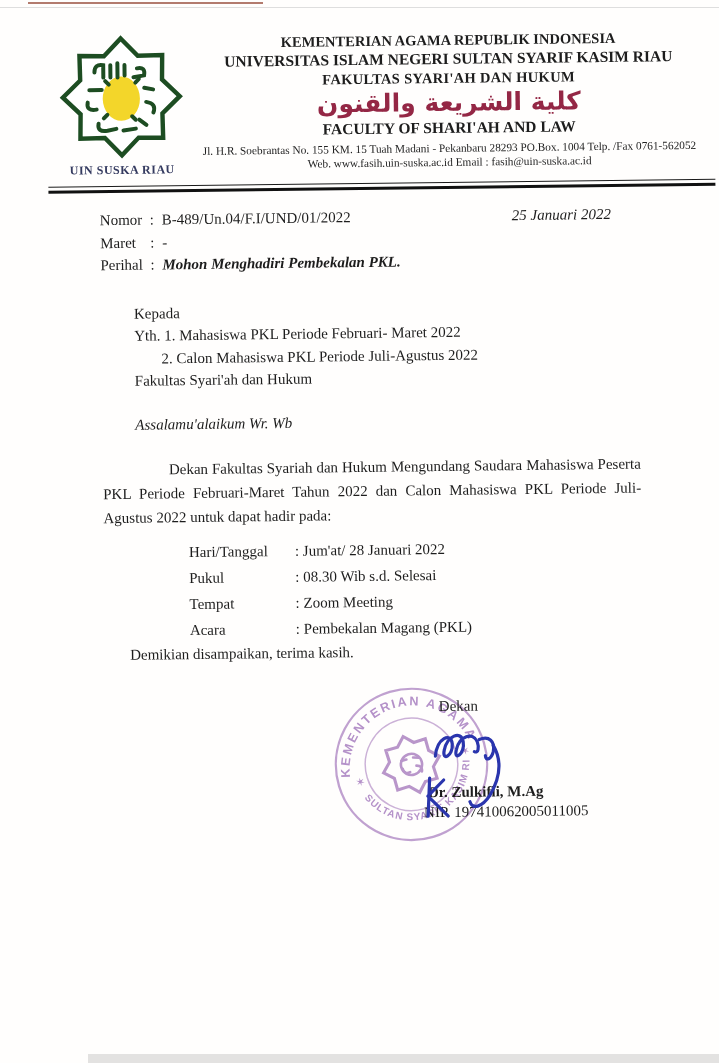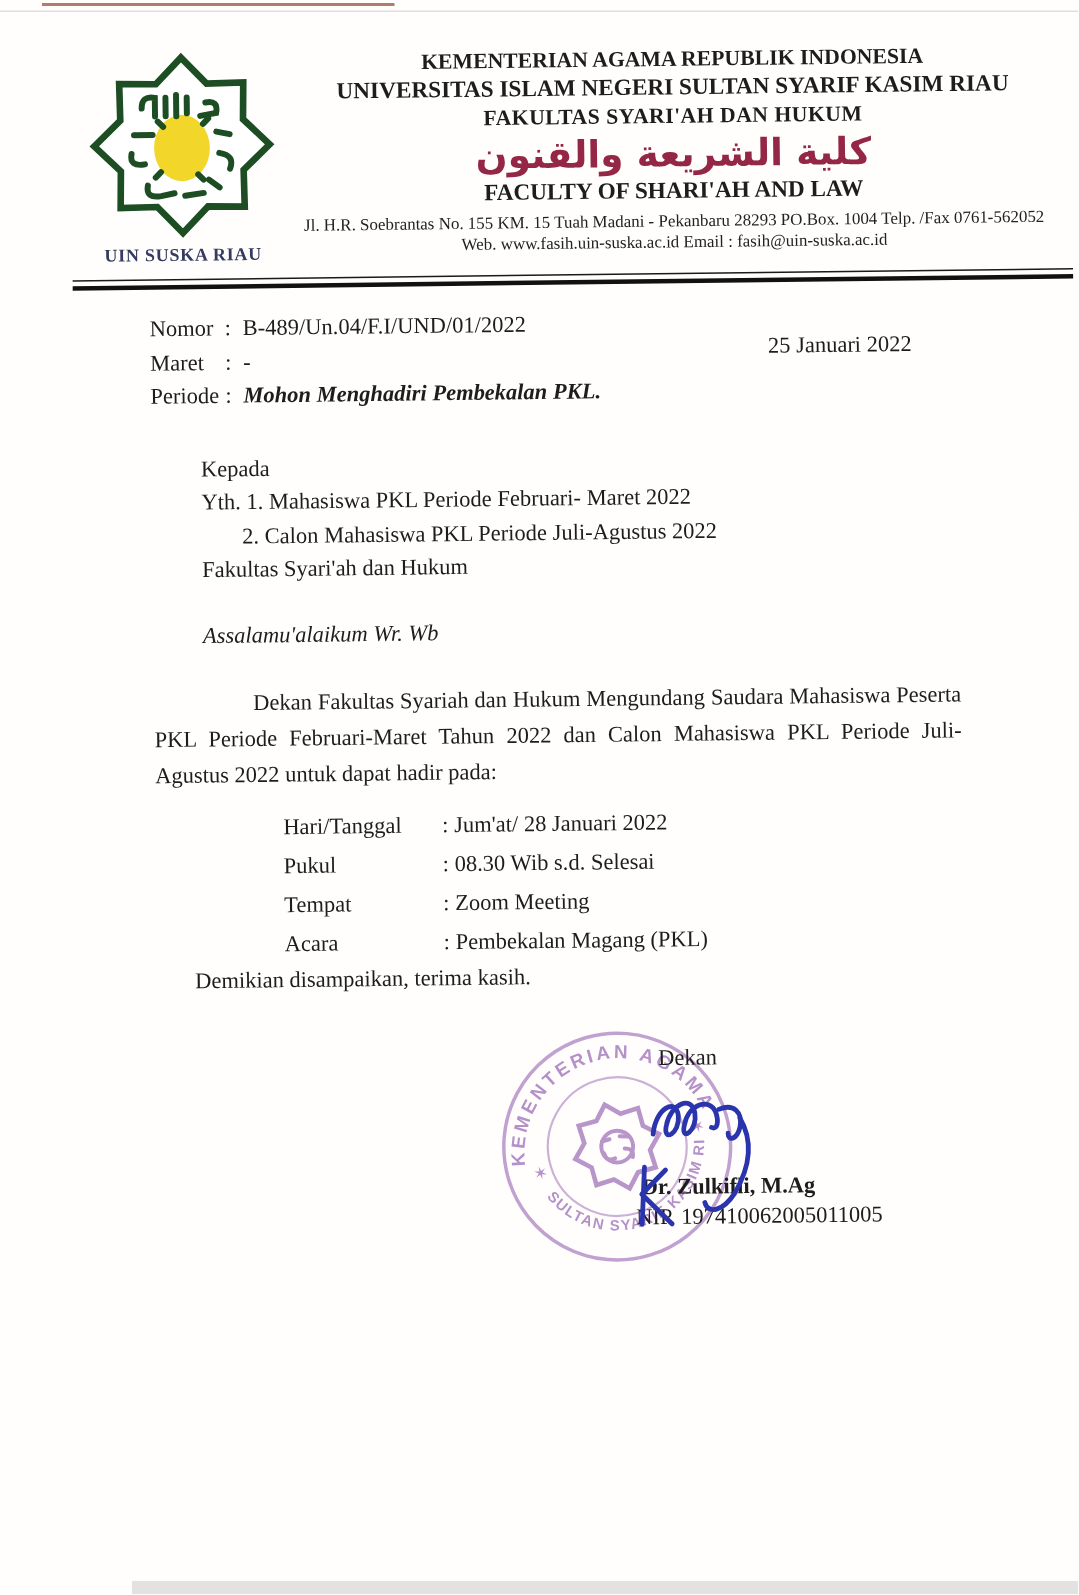--- a/index.html
+++ b/index.html
@@ -26,21 +26,21 @@
   .h-faculty-en{font-size:15.5px;font-weight:bold;margin-top:1px;}
   .h-addr{font-size:11.3px;line-height:1.3;margin-top:3px;color:#222;}
   .rule{margin:8px 0 0 52px;height:3px;border-top:1.5px solid #1a1a1a;border-bottom:3.5px solid #111;}
 
   
   .meta{position:relative;margin:16px 0 0 103px;font-size:15px;line-height:1.5;}
   .m-row{display:flex;}
   .m-label{width:50px;flex:0 0 50px;}
   .m-colon{width:12px;flex:0 0 12px;}
   .perihal-value{font-weight:bold;font-style:italic;}
-  .m-date{position:absolute;left:412px;top:16px;}
+  .m-date{position:absolute;left:412px;top:0;font-style:italic;}
 
   
   .recipient{margin:26px 0 0 136px;font-size:15px;line-height:1.5;}
   .r-indent{margin-left:27px;}
   .salutation{margin:24px 0 0 136px;font-size:15px;font-style:italic;}
 
   
   .paragraph{margin:24px 78px 0 103px;font-size:15px;line-height:1.6;text-align:justify;text-indent:66px;}
   .details{margin:10px 0 0 188px;font-size:15px;line-height:1.75;}
   .d-row{display:flex;}
@@ -101,21 +101,21 @@
         <span class="m-label">Nomor</span>
         <span class="m-colon">:</span>
         <span>B-489/Un.04/F.I/UND/01/2022</span>
       </div>
       <div class="m-row">
         <span class="m-label">Maret</span>
         <span class="m-colon">:</span>
         <span>-</span>
       </div>
       <div class="m-row">
-        <span class="m-label">Periode</span>
+        <span class="m-label">Perihal</span>
         <span class="m-colon">:</span>
         <span class="perihal-value">Mohon Menghadiri Pembekalan PKL.</span>
       </div>
       <div class="m-date">25 Januari 2022</div>
     </div>
 
     <div class="recipient">
       <div>Kepada</div>
       <div>Yth. 1. Mahasiswa PKL Periode Februari- Maret 2022</div>
       <div class="r-indent">2. Calon Mahasiswa PKL Periode Juli-Agustus 2022</div>

